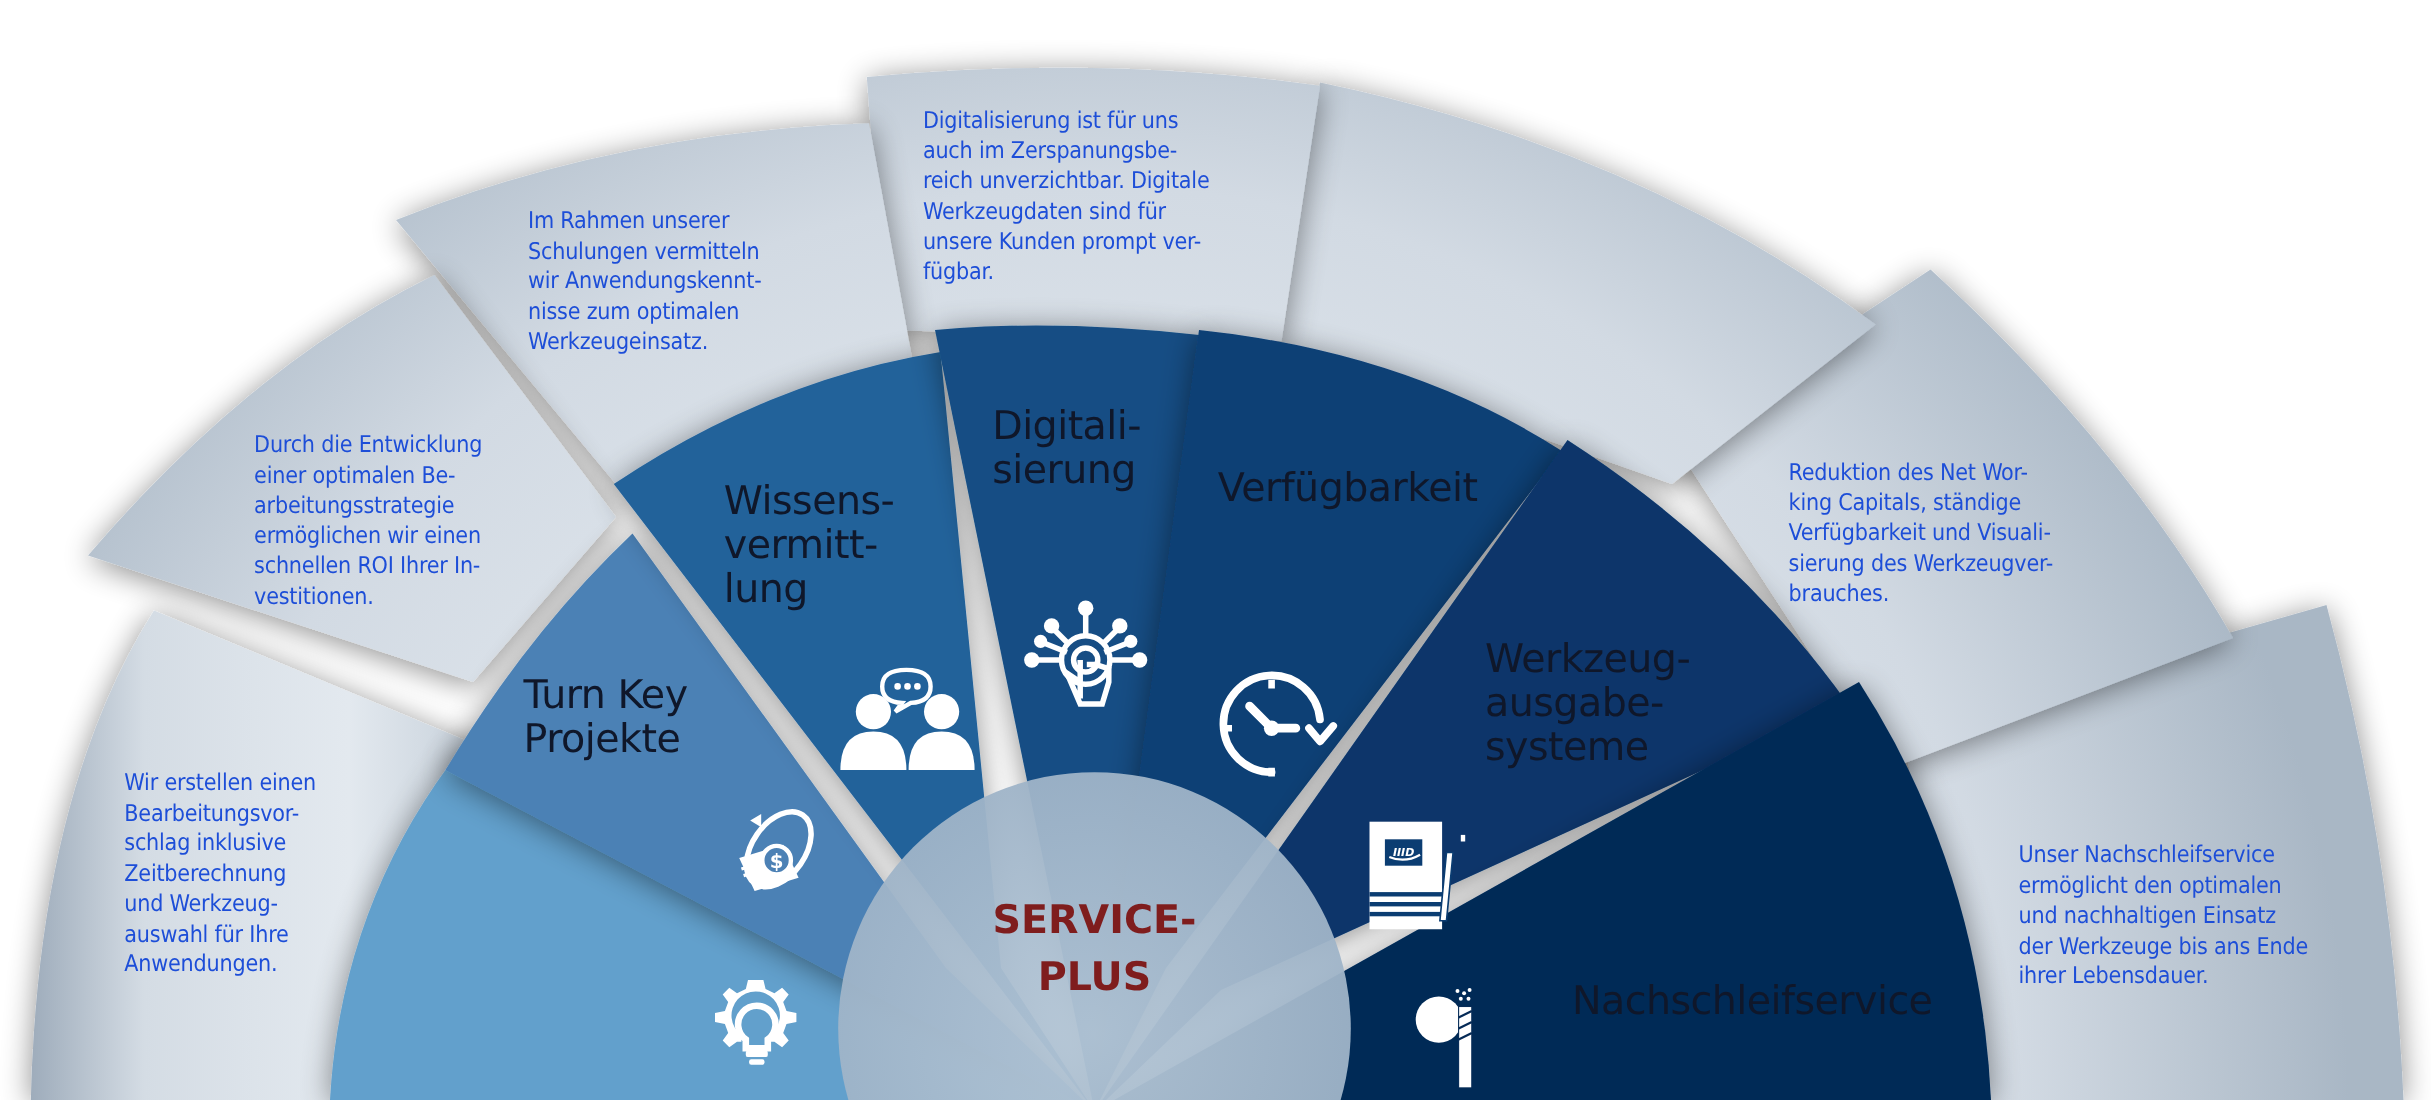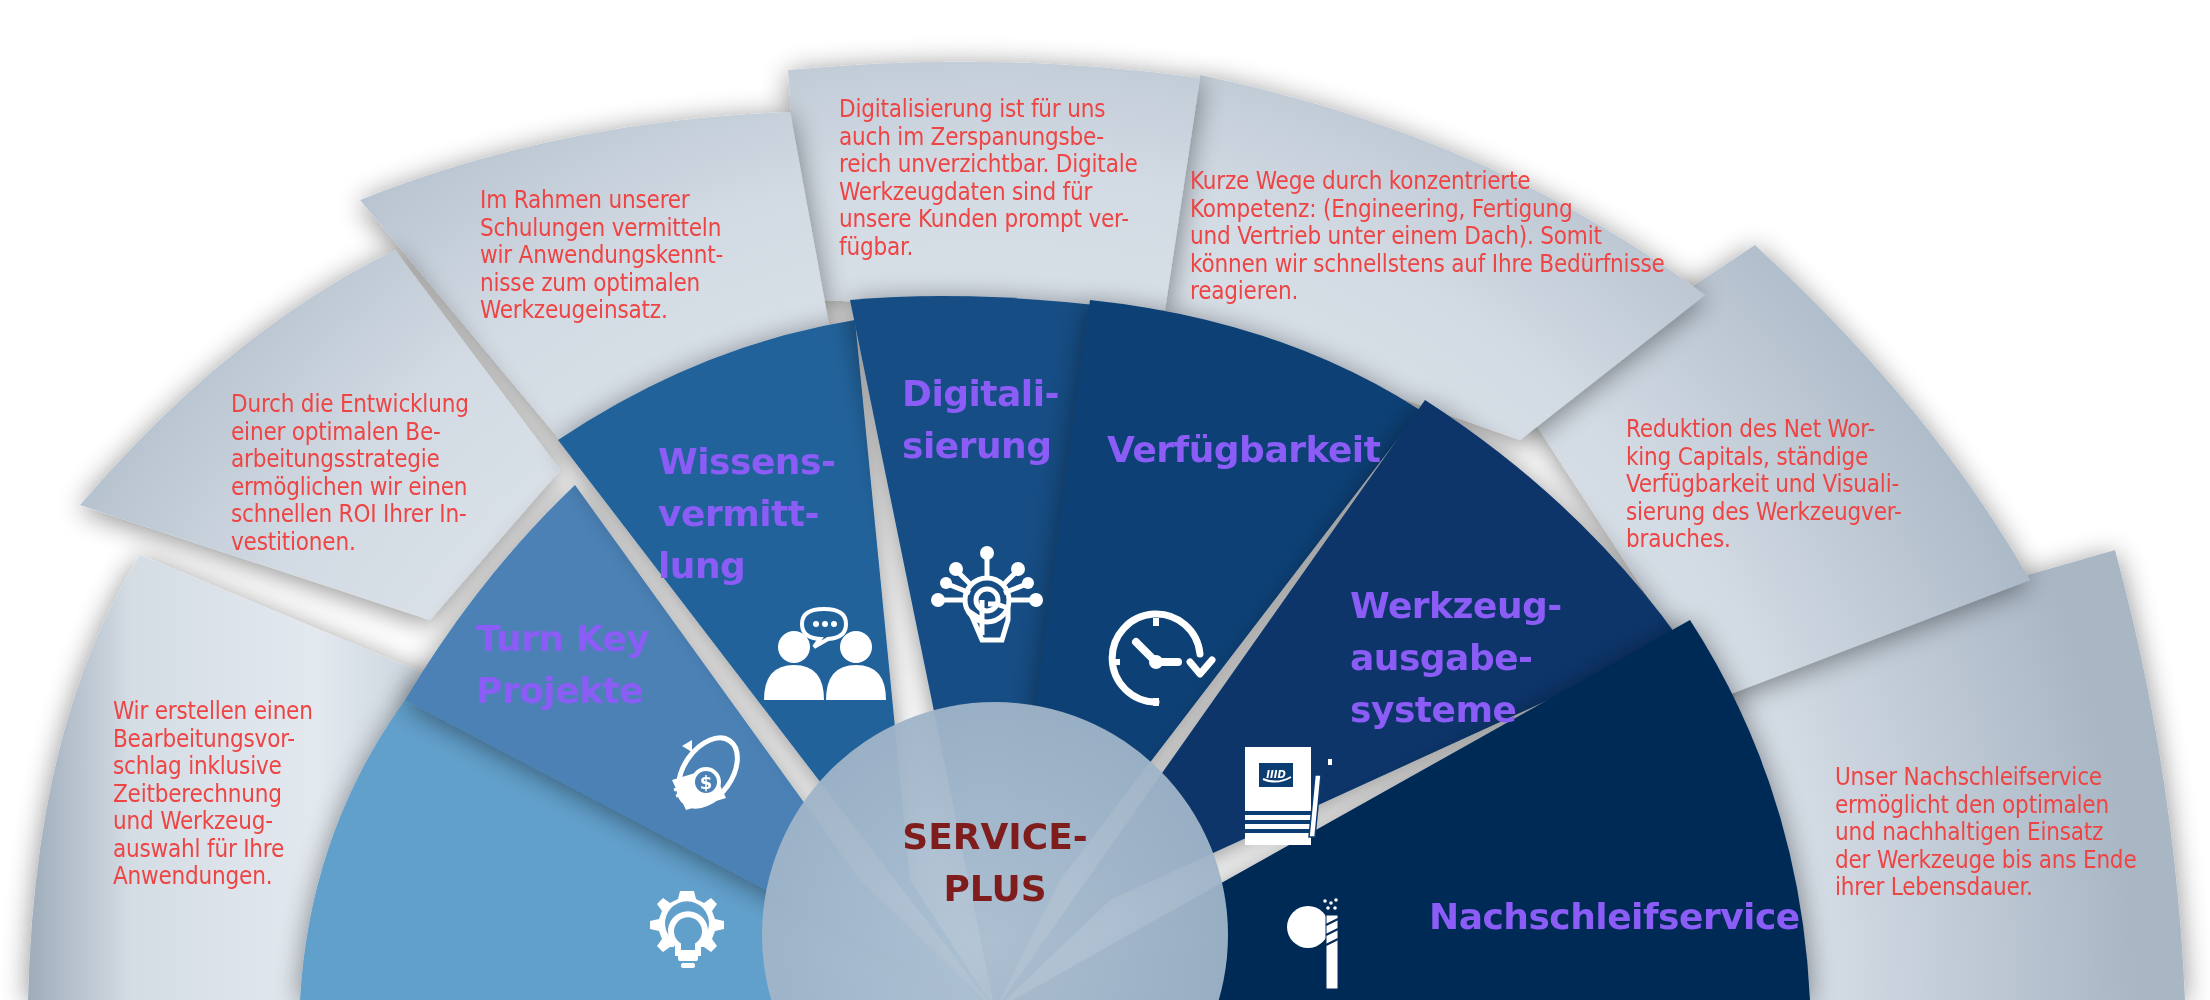--- a/index.html
+++ b/index.html
@@ -1,23 +1,23 @@
 <!DOCTYPE html>
 <html><head>
 <meta charset="utf-8">
 <style>
   html, body { margin:0; padding:0; background:#ffffff; }
   body { width:2210px; height:1000px; position:relative; overflow:hidden;
          font-family:"DejaVu Sans", "Liberation Sans", sans-serif; }
   #stage { position:absolute; left:0; top:0; width:2210px; height:1000px; }
   #stage svg.shapes { position:absolute; left:0; top:0; }
-  .desc { position:absolute; color:#ef4444; font-family:"DejaVu Sans Condensed","DejaVu Sans", sans-serif;
-          font-size:24px; line-height:27.5px; letter-spacing:-0.2px; white-space:pre-line; }
-  .seg-title { position:absolute; color:#8b5cf6; font-family:"DejaVu Sans", sans-serif; font-weight:bold;
-               font-size:36px; line-height:52px; white-space:pre-line; letter-spacing:-0.5px; }
+  .desc { position:absolute; color:#1d4ed8; font-family:"DejaVu Sans Condensed","DejaVu Sans", sans-serif;
+          font-size:21px; line-height:27.5px; letter-spacing:-0.2px; white-space:pre-line; }
+  .seg-title { position:absolute; color:#0f172a; font-family:"DejaVu Sans", sans-serif; font-weight:normal;
+               font-size:36px; line-height:40px; white-space:pre-line; letter-spacing:-0.5px; }
   .center-title { position:absolute; color:#7f1d1d; font-family:"DejaVu Sans", sans-serif; font-weight:bold;
                   font-size:36px; line-height:52px; text-align:center; white-space:pre-line; }
   .icon { position:absolute; }
   .icon svg { display:block; }
 </style>
 </head>
 <body>
 
 <div id="stage">
   <svg class="shapes" width="2210" height="1000" viewBox="0 0 2210 1000">
@@ -97,25 +97,20 @@
 Schulungen vermitteln
 wir Anwendungskennt-
 nisse  zum optimalen
 Werkzeugeinsatz.</div>
   <div class="desc" style="left:839px; top:96px;">Digitalisierung ist für uns
 auch im Zerspanungsbe-
 reich unverzichtbar. Digitale
 Werkzeugdaten sind für
 unsere Kunden prompt ver-
 fügbar.</div>
-  <div class="desc" style="left:1190px; top:168px;">Kurze Wege durch konzentrierte
-Kompetenz: (Engineering, Fertigung
-und Vertrieb unter einem Dach). Somit
-können wir schnellstens auf Ihre Bedürfnisse
-reagieren.</div>
   <div class="desc" style="left:1626px; top:400px;margin-top:16px;">Reduktion des Net Wor-
 king Capitals, ständige
 Verfügbarkeit und Visuali-
 sierung des Werkzeugver-
 brauches.</div>
   <div class="desc" style="left:1835px; top:764px;">Unser Nachschleifservice
 ermöglicht den optimalen
 und nachhaltigen Einsatz
 der Werkzeuge bis ans Ende
 ihrer Lebensdauer.</div>

